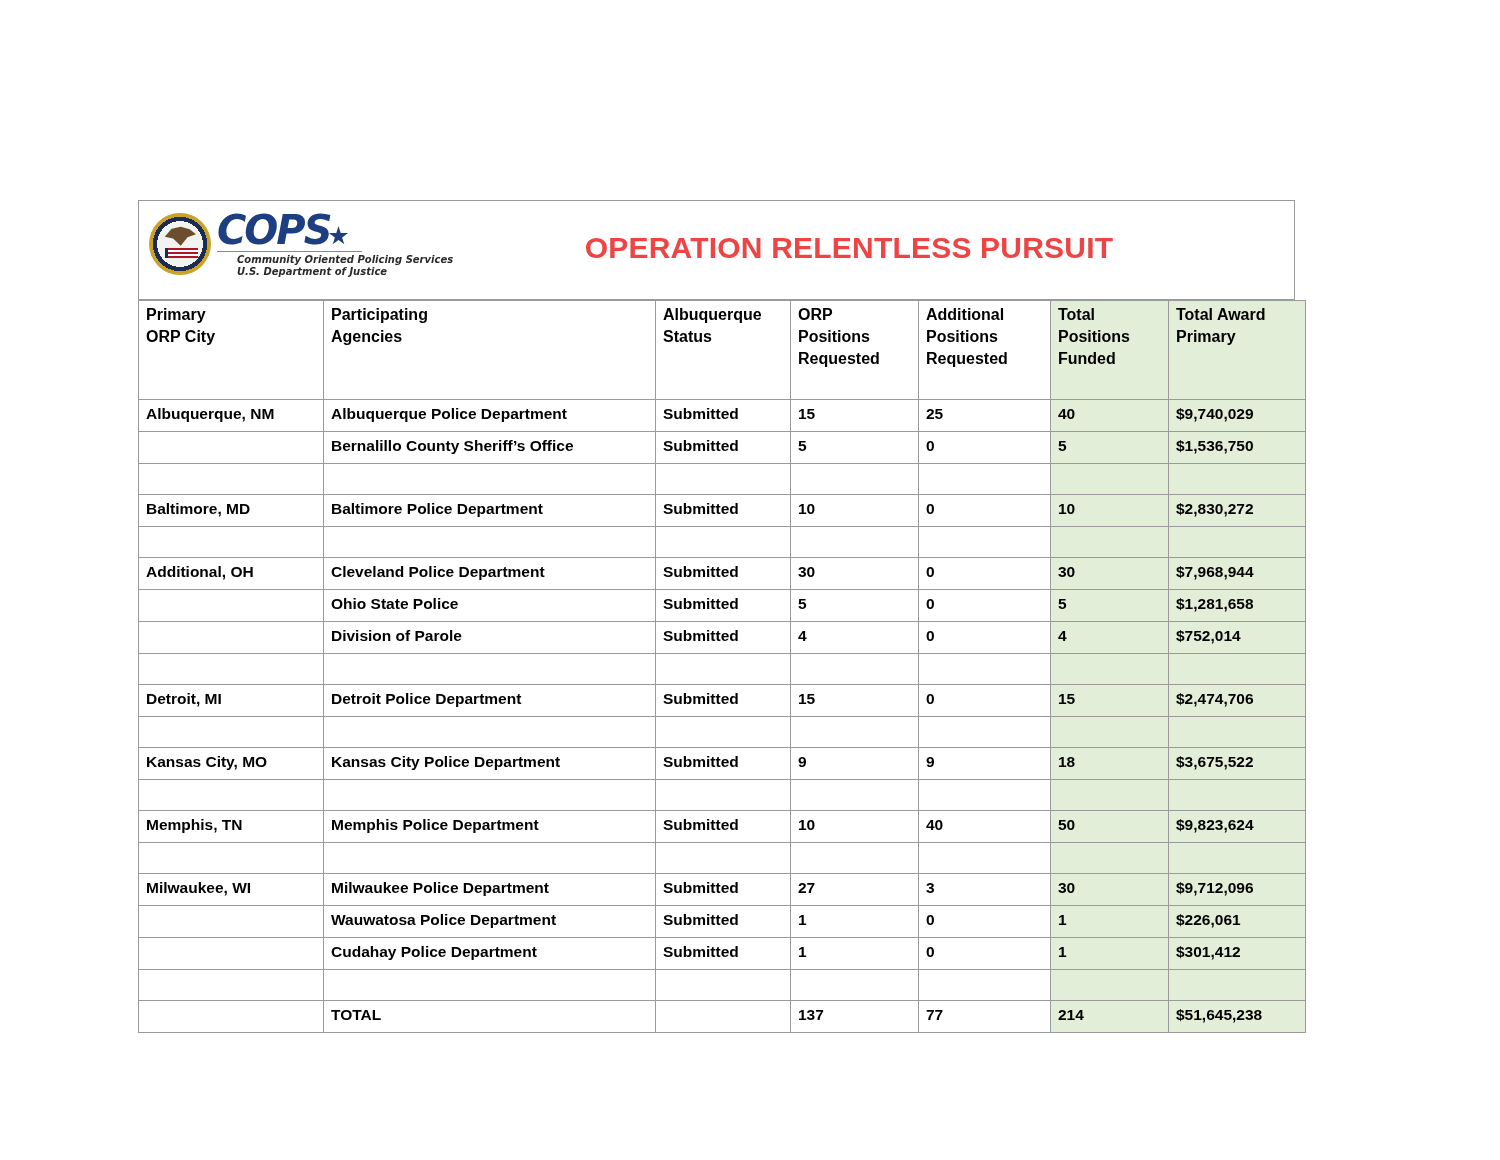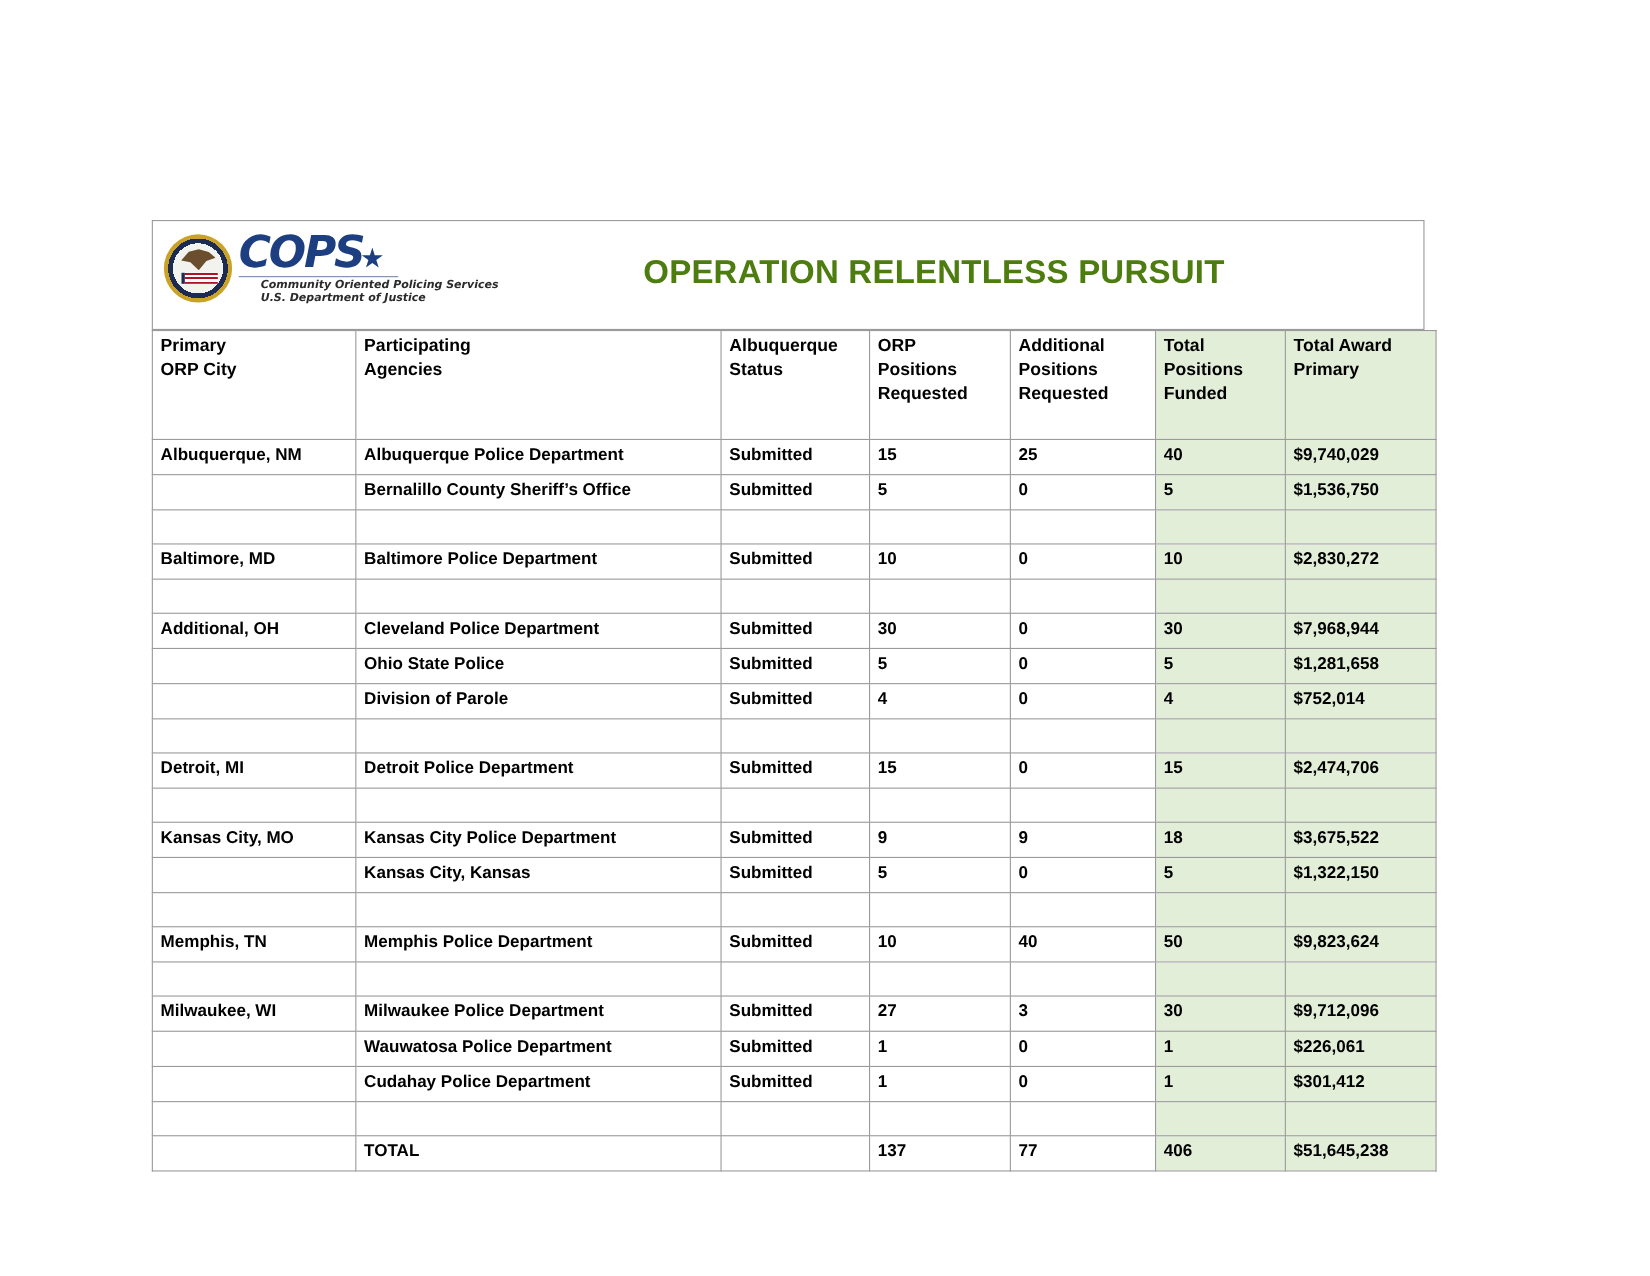--- a/index.html
+++ b/index.html
@@ -113,21 +113,21 @@
   }
   .doc-title {
     position: absolute;
     left: 300px;
     top: 30px;
     width: 820px;
     text-align: center;
     font-size: 30px;
     font-weight: bold;
     letter-spacing: 0.2px;
-    color: #4d7c0f;
+    color: #ef4444;
   }
 
   
   table.orp {
     position: absolute;
     left: 138px;
     top: 300px;
     width: 1167px;
     border-collapse: collapse;
     table-layout: fixed;
@@ -331,29 +331,20 @@
         </tr>
         <tr class="data-row">
           <td>Kansas City, MO</td>
           <td>Kansas City Police Department</td>
           <td>Submitted</td>
           <td>9</td>
           <td>9</td>
           <td class="cell-green">18</td>
           <td class="cell-green">$3,675,522</td>
         </tr>
-        <tr class="data-row">
-          <td></td>
-          <td>Kansas City, Kansas</td>
-          <td>Submitted</td>
-          <td>5</td>
-          <td>0</td>
-          <td class="cell-green">5</td>
-          <td class="cell-green">$1,322,150</td>
-        </tr>
         <tr class="spacer-row">
           <td></td>
           <td></td>
           <td></td>
           <td></td>
           <td></td>
           <td class="cell-green"></td>
           <td class="cell-green"></td>
         </tr>
         <tr class="data-row">
@@ -409,19 +400,19 @@
           <td></td>
           <td class="cell-green"></td>
           <td class="cell-green"></td>
         </tr>
         <tr class="data-row">
           <td></td>
           <td>TOTAL</td>
           <td></td>
           <td>137</td>
           <td>77</td>
-          <td class="cell-green">406</td>
+          <td class="cell-green">214</td>
           <td class="cell-green">$51,645,238</td>
         </tr>
       </tbody>
   </table>
 
 </div>
 
 </body></html>

